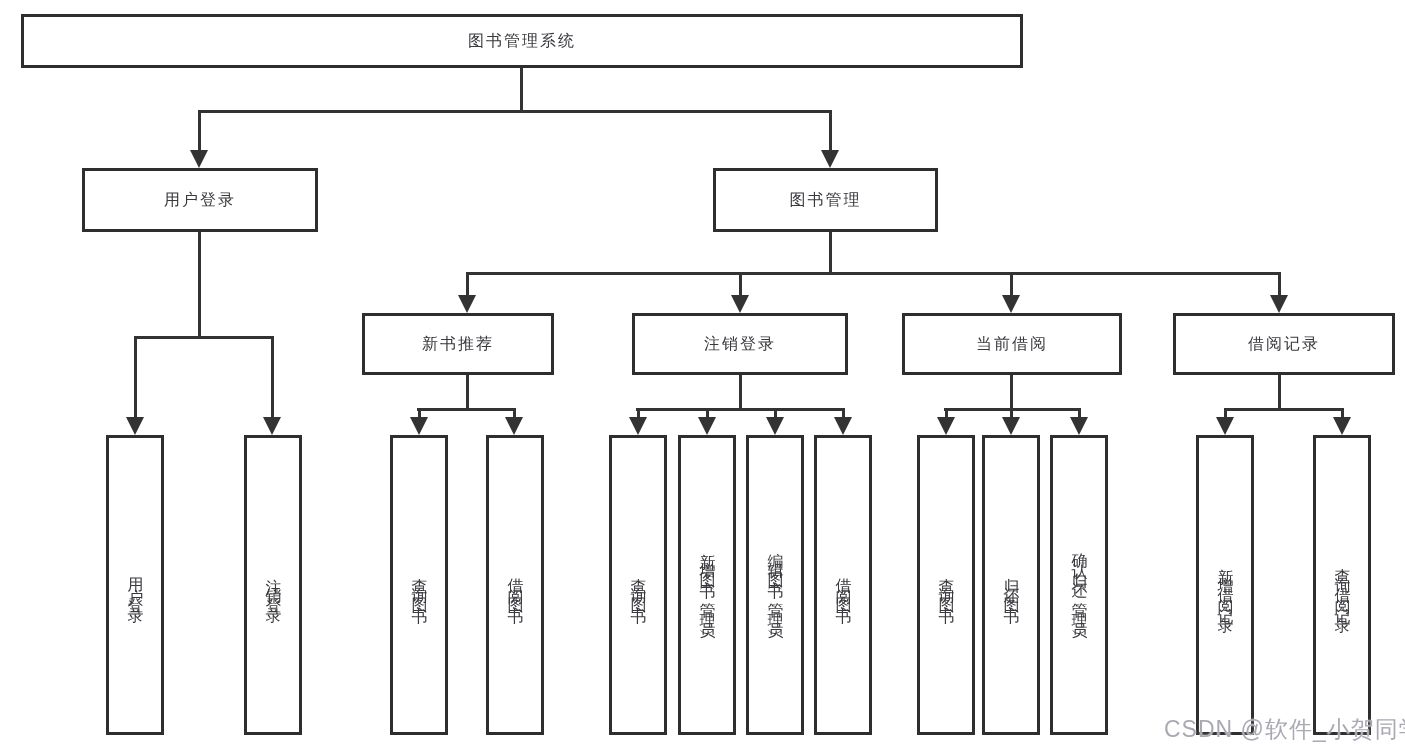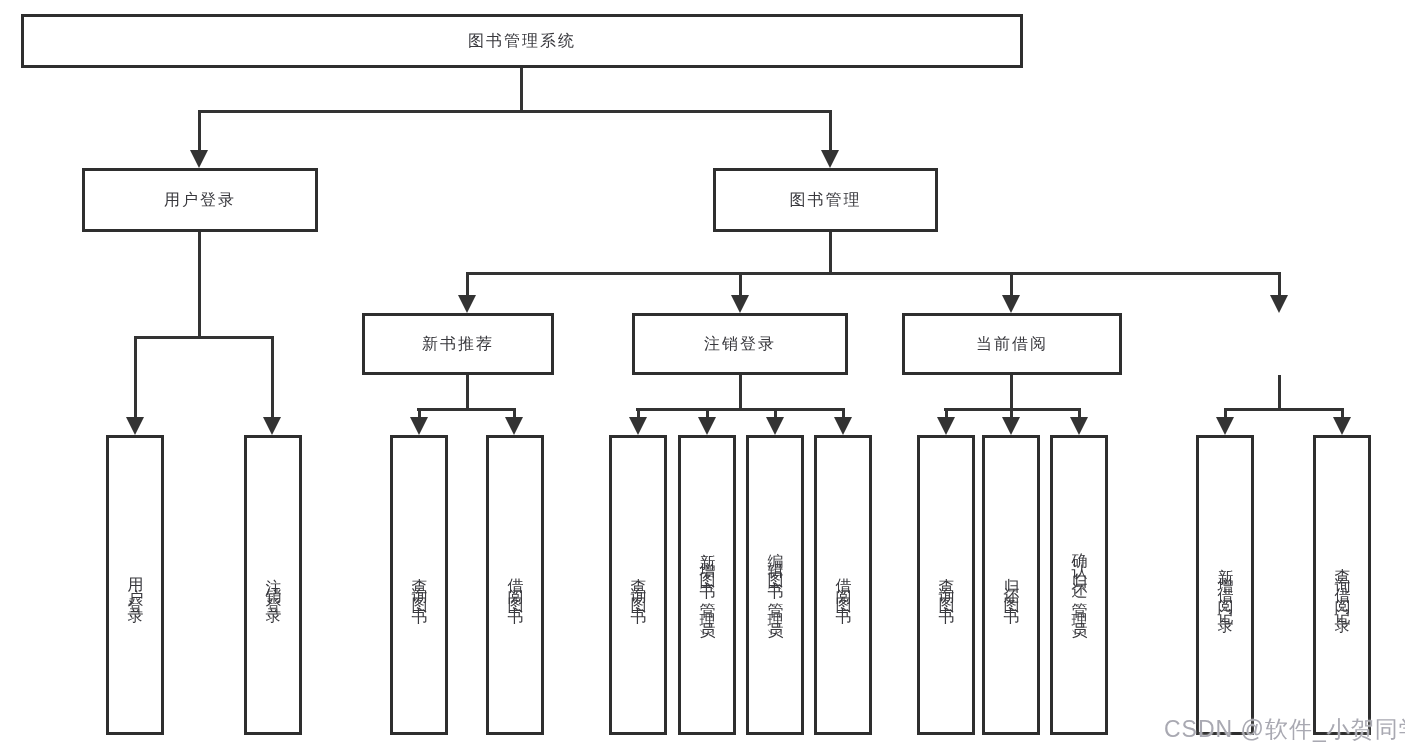--- a/index.html
+++ b/index.html
@@ -79,20 +79,23 @@
   </div>
 
   <div class="node" style="left:632px;top:313px;width:216px;height:62px">
     <span class="lbl">注销登录</span>
   </div>
 
   <div class="node" style="left:902px;top:313px;width:220px;height:62px">
     <span class="lbl">当前借阅</span>
   </div>
 
+  <div class="node" style="left:1173px;top:313px;width:222px;height:62px">
+    <span class="lbl">借阅记录</span>
+  </div>
 
   <div class="node leaf" style="left:106px;top:435px;width:58px;height:300px">
     <span class="lbl">用户登录</span>
   </div>
   <div class="node leaf" style="left:244px;top:435px;width:58px;height:300px">
     <span class="lbl">注销登录</span>
   </div>
 
   <div class="node leaf" style="left:390px;top:435px;width:58px;height:300px">
     <span class="lbl">查询图书</span>

